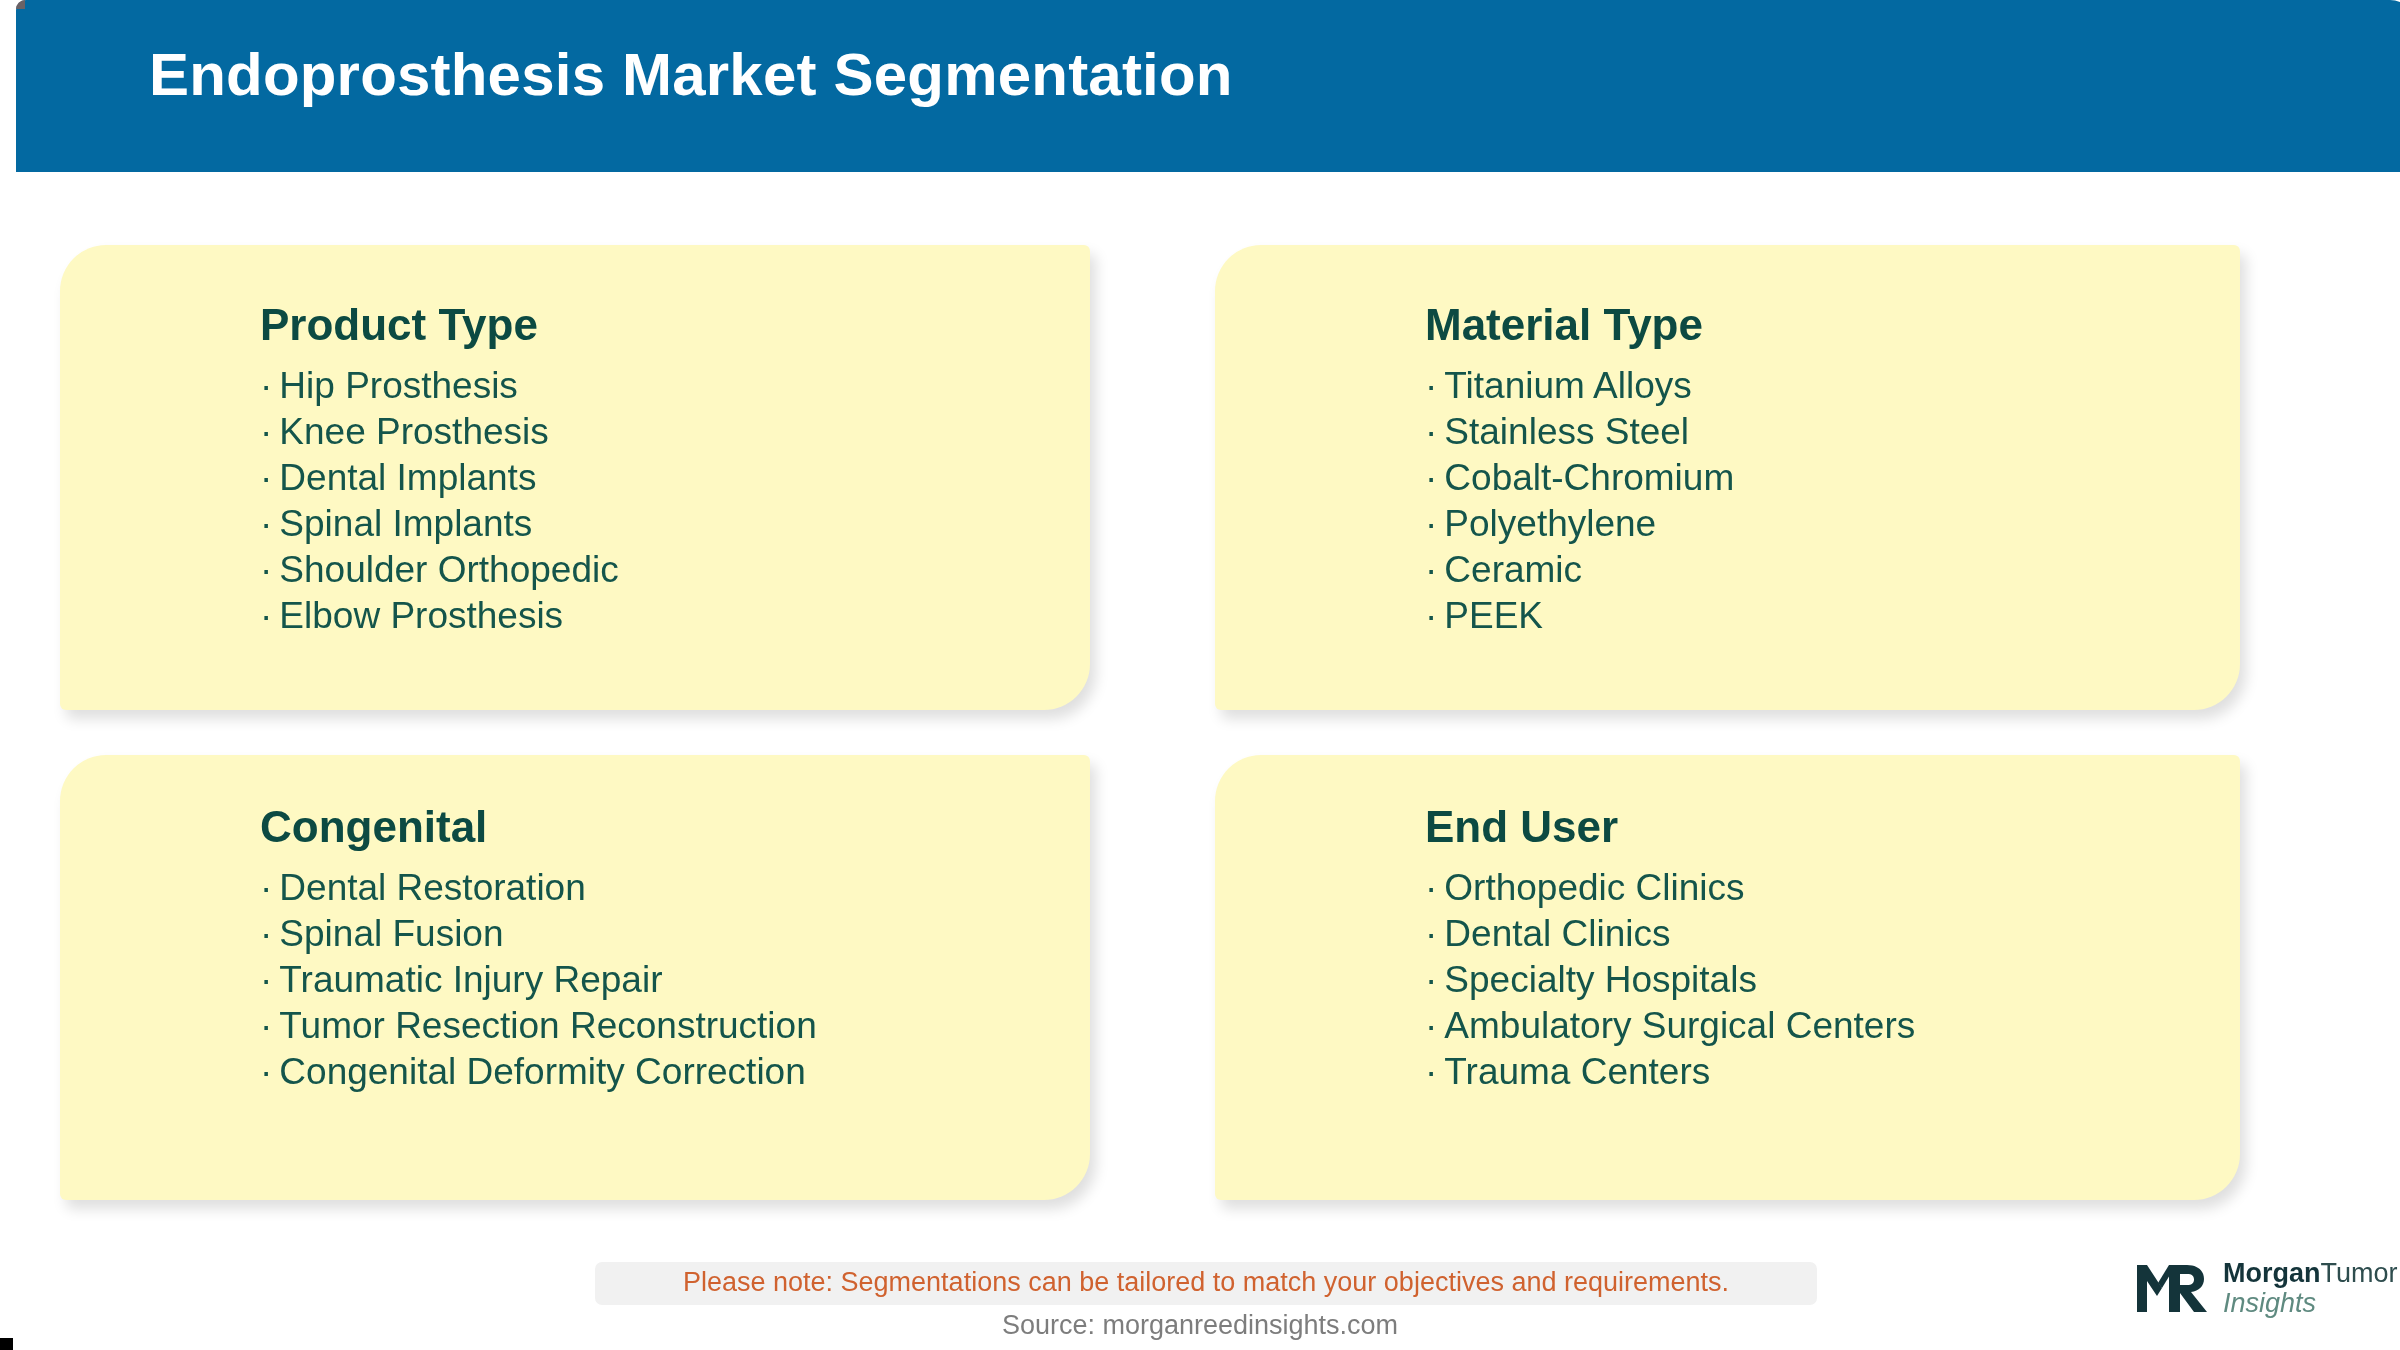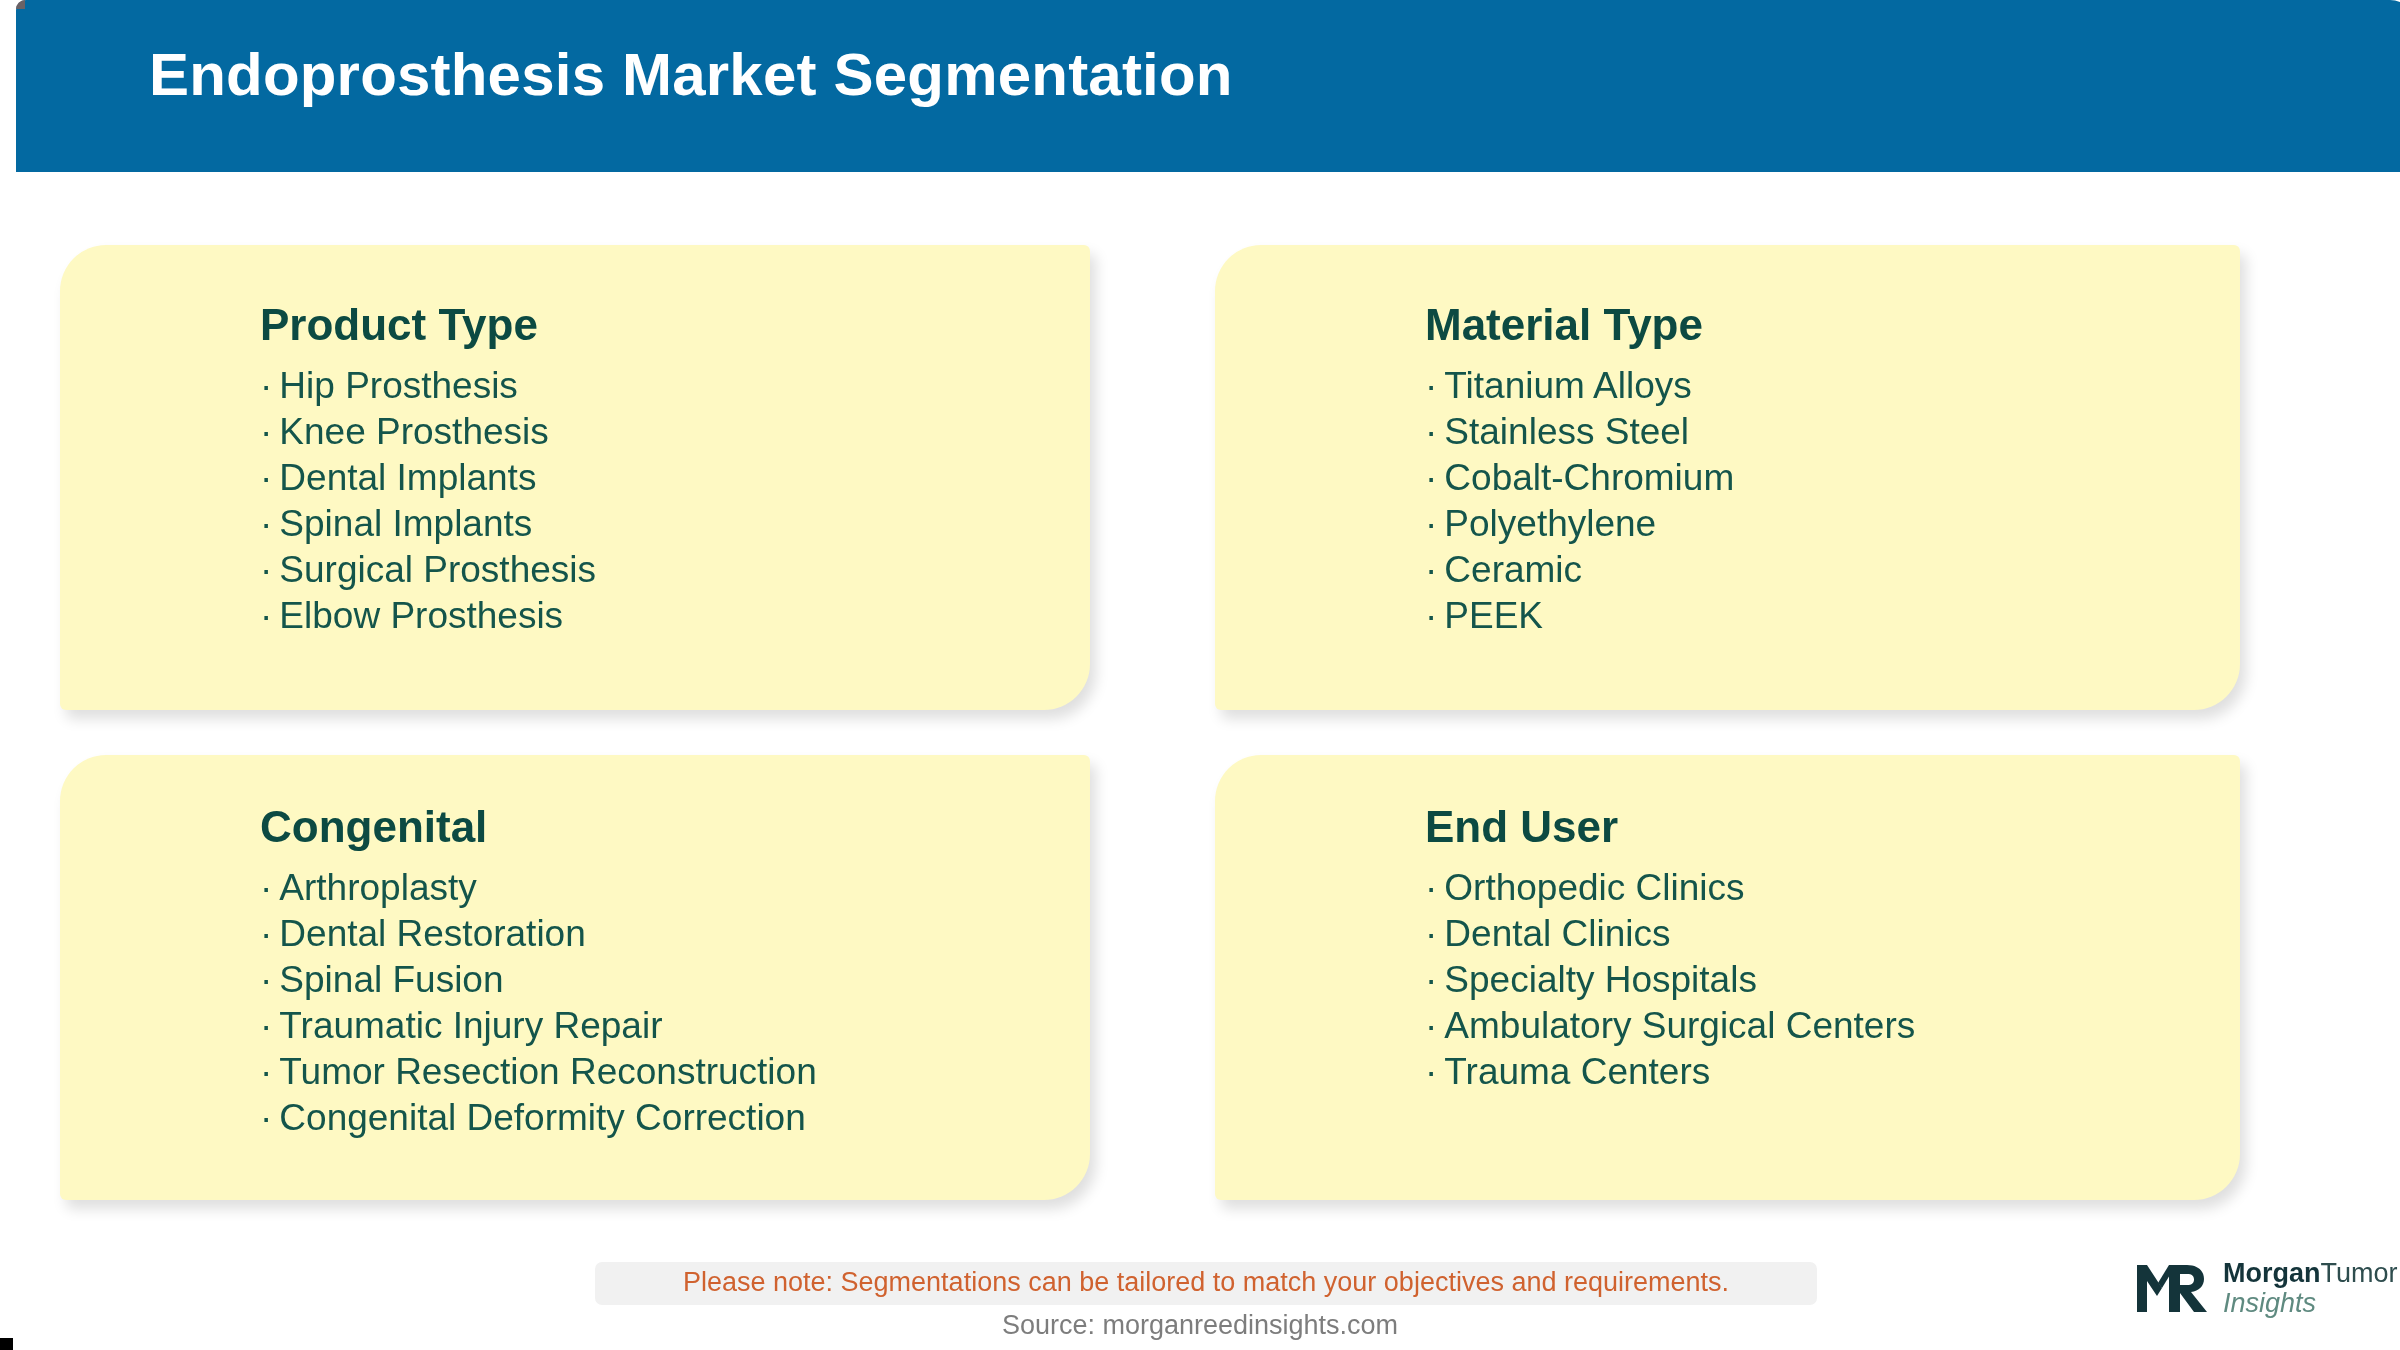--- a/index.html
+++ b/index.html
@@ -173,21 +173,21 @@
   </div>
 
   <div class="card" id="card-product">
     <div class="card-inner">
       <div class="card-title">Product Type</div>
       <ul class="card-list">
         <li><span class="bullet">·</span><span>Hip Prosthesis</span></li>
         <li><span class="bullet">·</span><span>Knee Prosthesis</span></li>
         <li><span class="bullet">·</span><span>Dental Implants</span></li>
         <li><span class="bullet">·</span><span>Spinal Implants</span></li>
-        <li><span class="bullet">·</span><span>Surgical Prosthesis</span></li>
+        <li><span class="bullet">·</span><span>Shoulder Orthopedic</span></li>
         <li><span class="bullet">·</span><span>Elbow Prosthesis</span></li>
       </ul>
     </div>
   </div>
 
   <div class="card" id="card-material">
     <div class="card-inner">
       <div class="card-title">Material Type</div>
       <ul class="card-list">
         <li><span class="bullet">·</span><span>Titanium Alloys</span></li>
@@ -197,21 +197,20 @@
         <li><span class="bullet">·</span><span>Ceramic</span></li>
         <li><span class="bullet">·</span><span>PEEK</span></li>
       </ul>
     </div>
   </div>
 
   <div class="card" id="card-app">
     <div class="card-inner">
       <div class="card-title">Congenital</div>
       <ul class="card-list">
-        <li><span class="bullet">·</span><span>Arthroplasty</span></li>
         <li><span class="bullet">·</span><span>Dental Restoration</span></li>
         <li><span class="bullet">·</span><span>Spinal Fusion</span></li>
         <li><span class="bullet">·</span><span>Traumatic Injury Repair</span></li>
         <li><span class="bullet">·</span><span>Tumor Resection Reconstruction</span></li>
         <li><span class="bullet">·</span><span>Congenital Deformity Correction</span></li>
       </ul>
     </div>
   </div>
 
   <div class="card" id="card-enduser">

